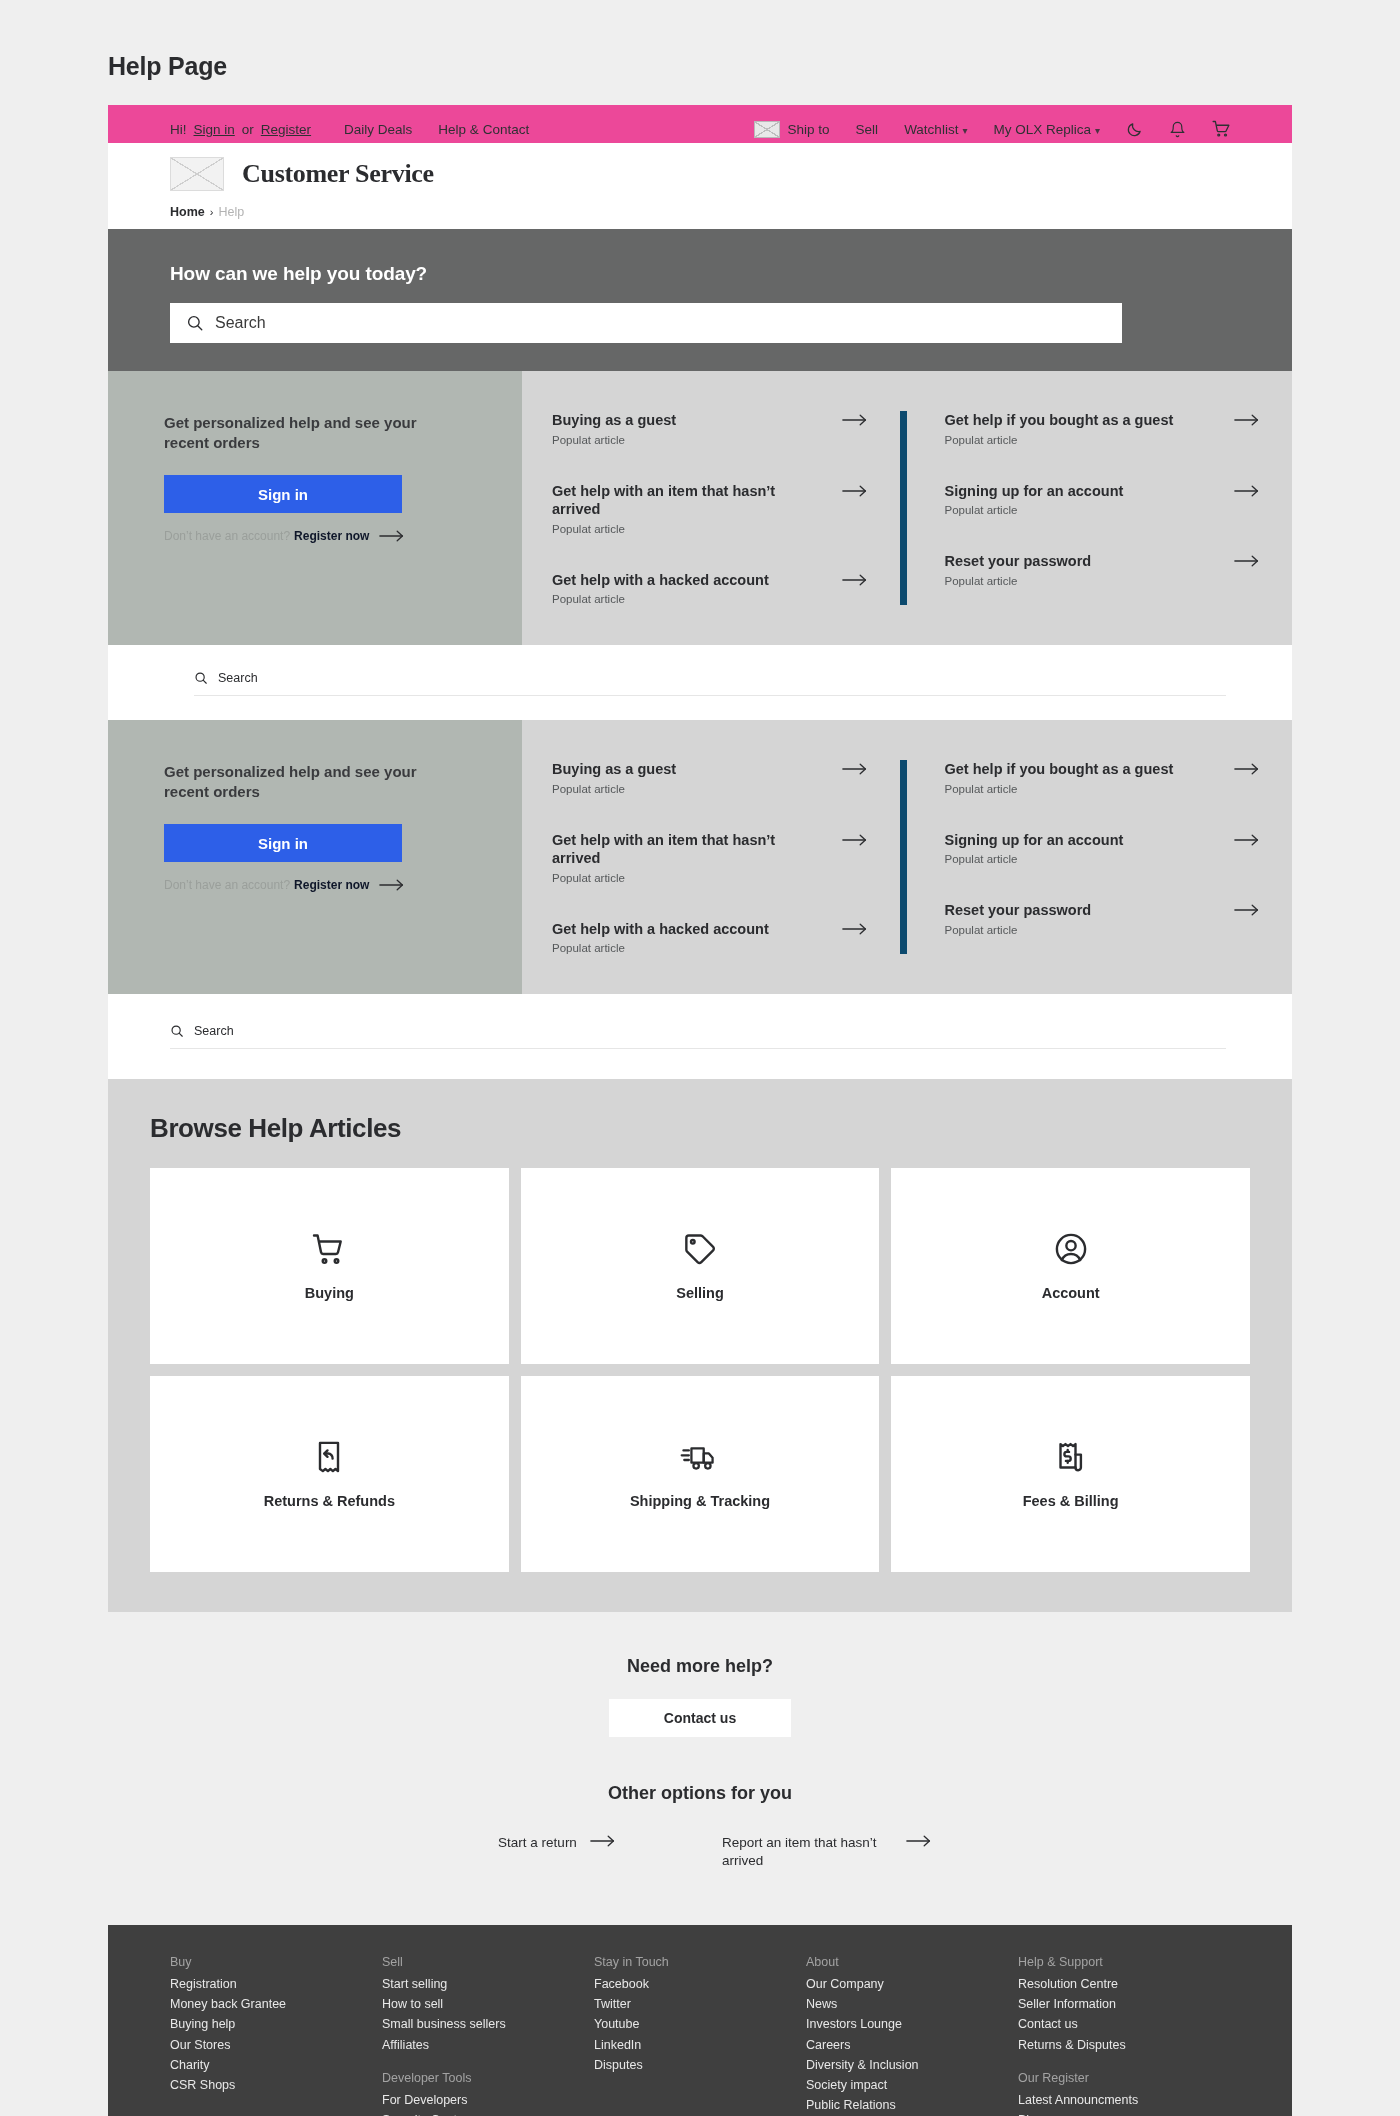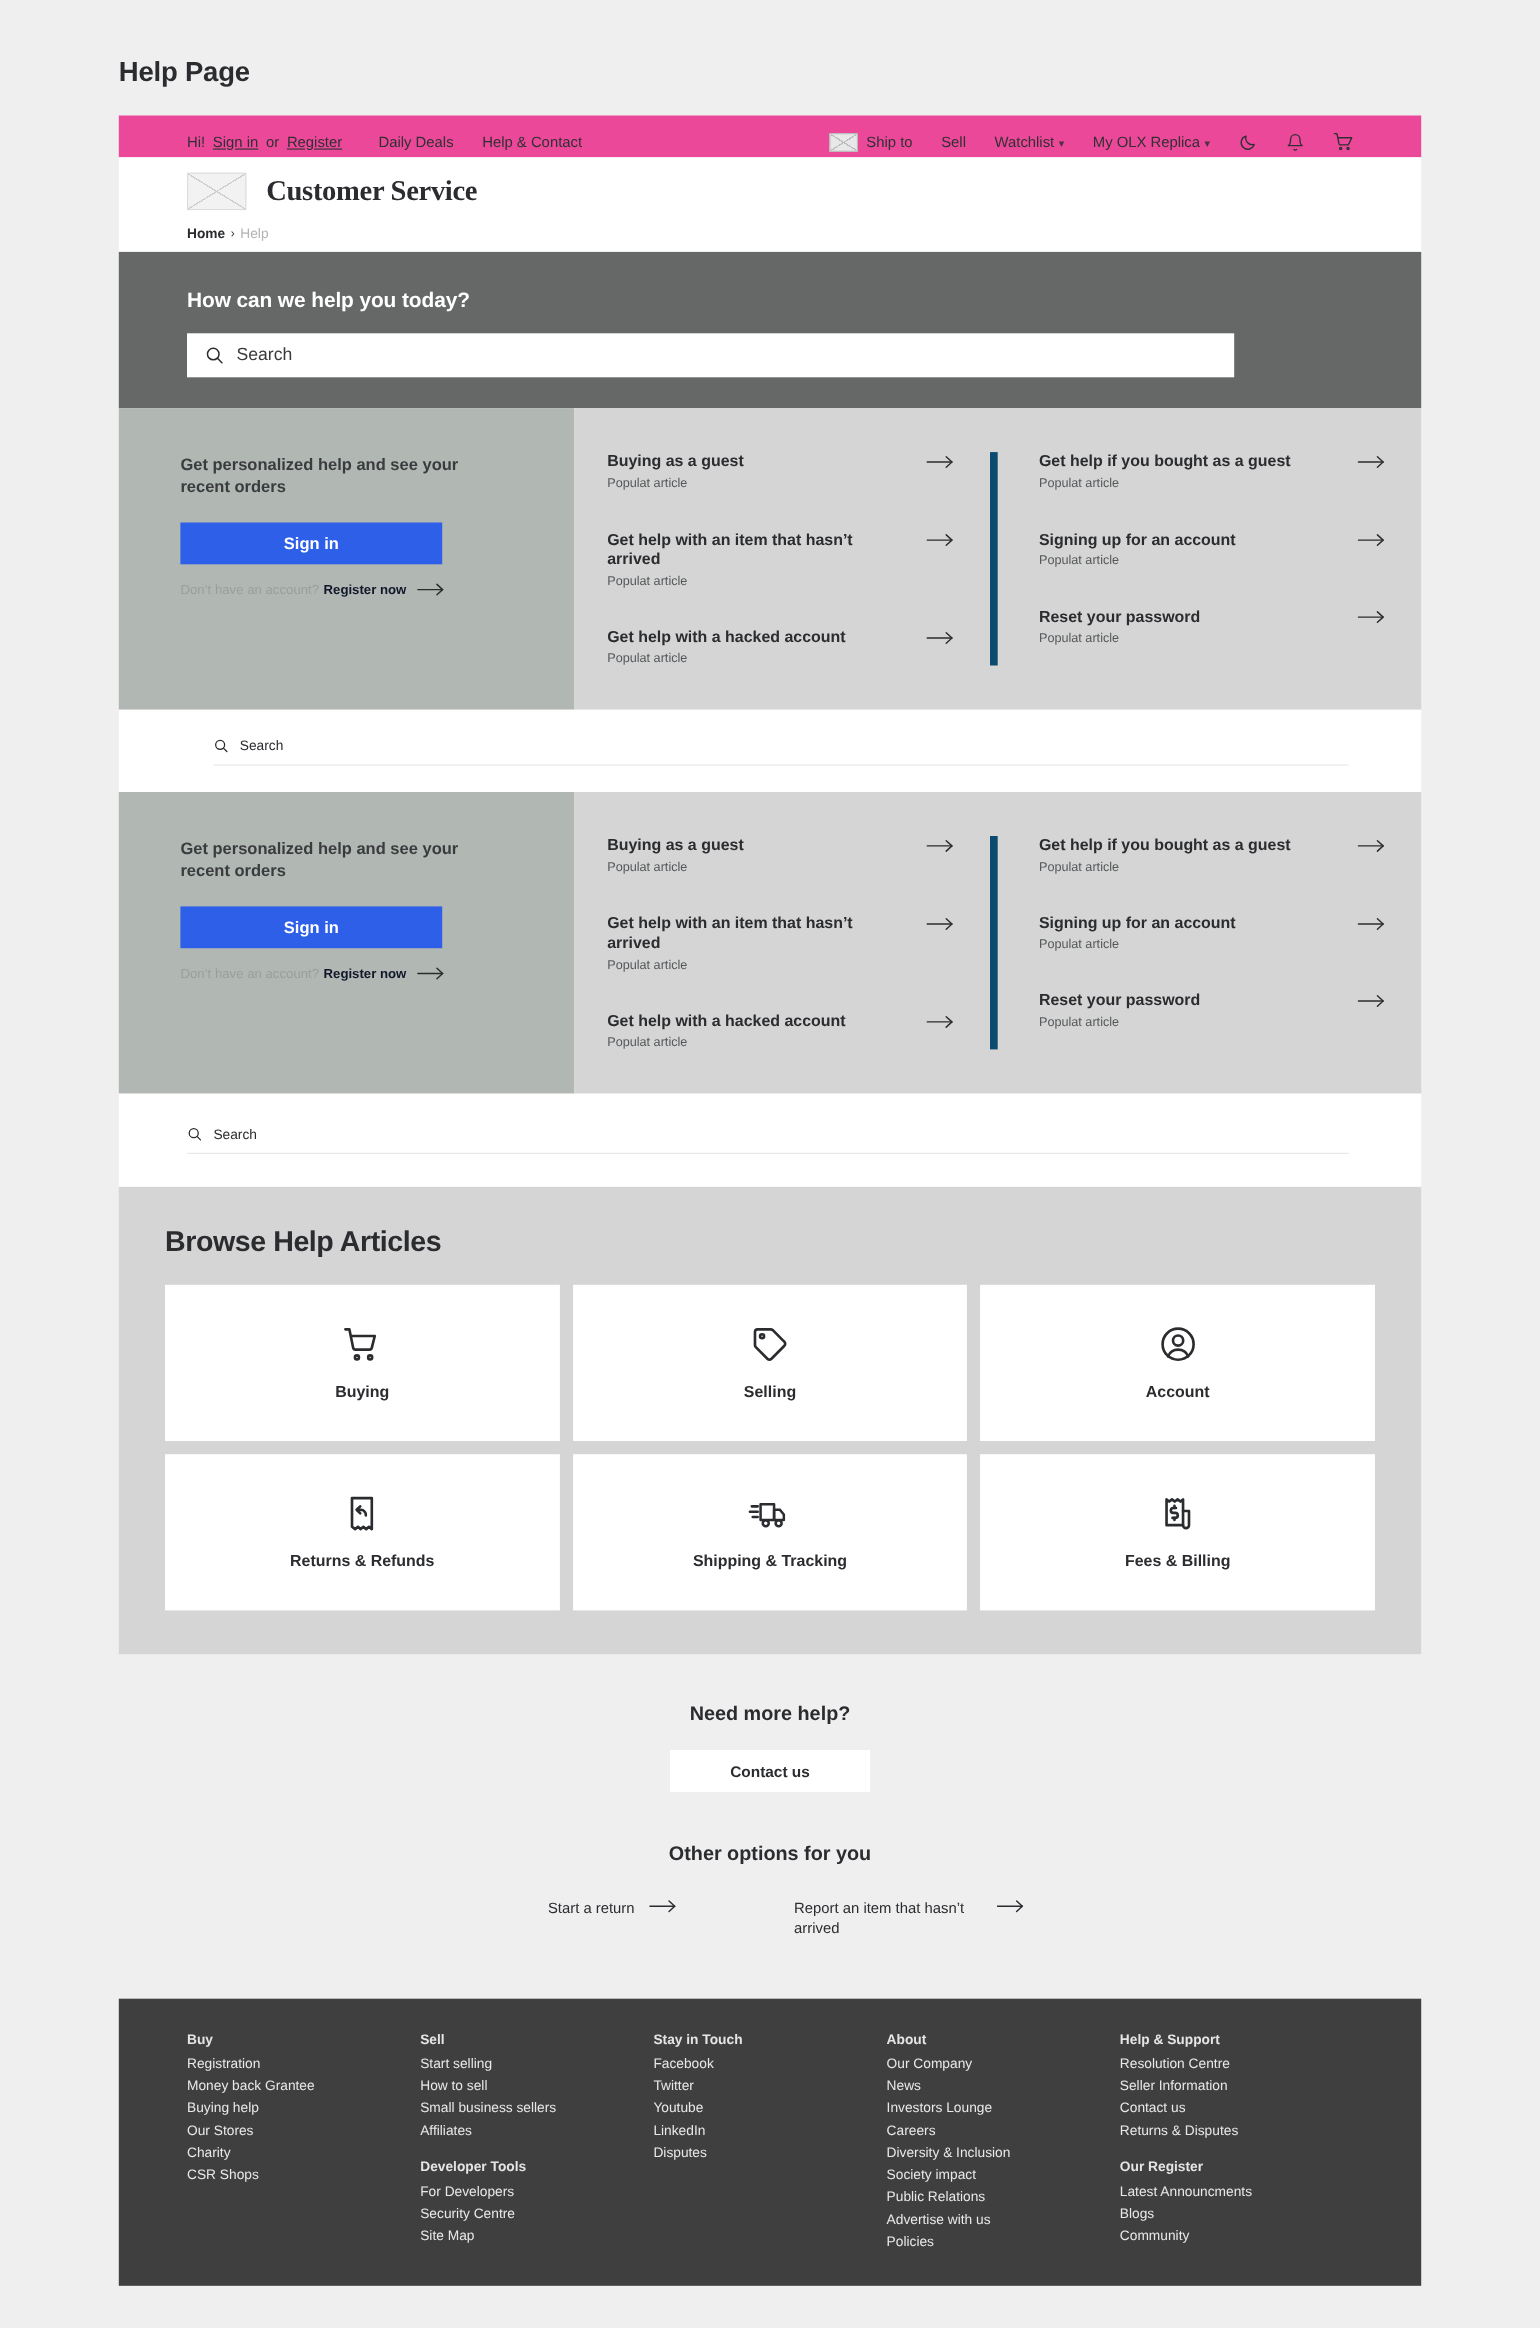--- a/index.html
+++ b/index.html
@@ -112,21 +112,21 @@
   .search-strip.tall { padding: 30px 62px 30px 62px; }
   .ss-inner { display: flex; align-items: center; gap: 10px; border-bottom: 1px solid #e6e6e6; padding-bottom: 10px; margin-left: 24px; width: 1032px; }
   .ss-inner.flush { margin-left: 0; width: 1056px; }
   .ss-ph { font-size: 12.5px; color: #2b2c2f; }
 
   
   .browse { background: #d5d5d5; padding: 34px 42px 40px 42px; }
   .browse h2 { font-size: 26px; font-weight: bold; color: #2b2c2f; margin-bottom: 24px; letter-spacing: -0.4px; }
   .card-grid { display: grid; grid-template-columns: repeat(3, 1fr); gap: 12px; }
   .cat-card {
-    background: #fff; height: 142px; display: flex; flex-direction: column;
+    background: #fff; height: 196px; display: flex; flex-direction: column;
     align-items: center; justify-content: center; gap: 18px; cursor: pointer;
   }
   .cat-label { font-size: 14.5px; font-weight: bold; color: #2b2c2f; }
 
   
   .more-help { background: #efefef; padding: 44px 0 56px 0; text-align: center; }
   .more-help h3 { font-size: 18px; font-weight: bold; color: #2b2c2f; }
   .contact-btn {
     margin: 22px auto 0 auto; display: block; width: 182px; height: 38px;
     background: #fff; border: none; font-size: 14px; font-weight: bold; color: #2b2c2f;
@@ -135,21 +135,21 @@
   .other-opts-title { margin-top: 46px; font-size: 18px; font-weight: bold; color: #2b2c2f; }
   .other-opts {
     margin-top: 30px; display: flex; justify-content: center; gap: 106px;
     padding-left: 30px;
   }
   .opt { display: flex; align-items: flex-start; gap: 13px; font-size: 13.5px; color: #2b2c2f; max-width: 210px; text-align: left; line-height: 1.28; }
 
   
   .footer { background: #3f3f3f; padding: 30px 62px 30px 62px; display: flex; gap: 0; }
   .fcol { flex: 1; }
-  .fcol h4 { color: #e5e5e5; font-size: 12.5px; font-weight: bold; margin-bottom: 5px; }
+  .fcol h4 { color: #a3a3a3; font-size: 12.5px; font-weight: normal; margin-bottom: 5px; }
   .fcol h4.spaced { margin-top: 16px; }
   .fcol a { display: block; color: #e8e8e8; font-size: 12.5px; line-height: 1.62; text-decoration: none; cursor: pointer; }
 
   svg { display: block; }
 </style>
 </head>
 <body>
 
 <div class="page">
 

